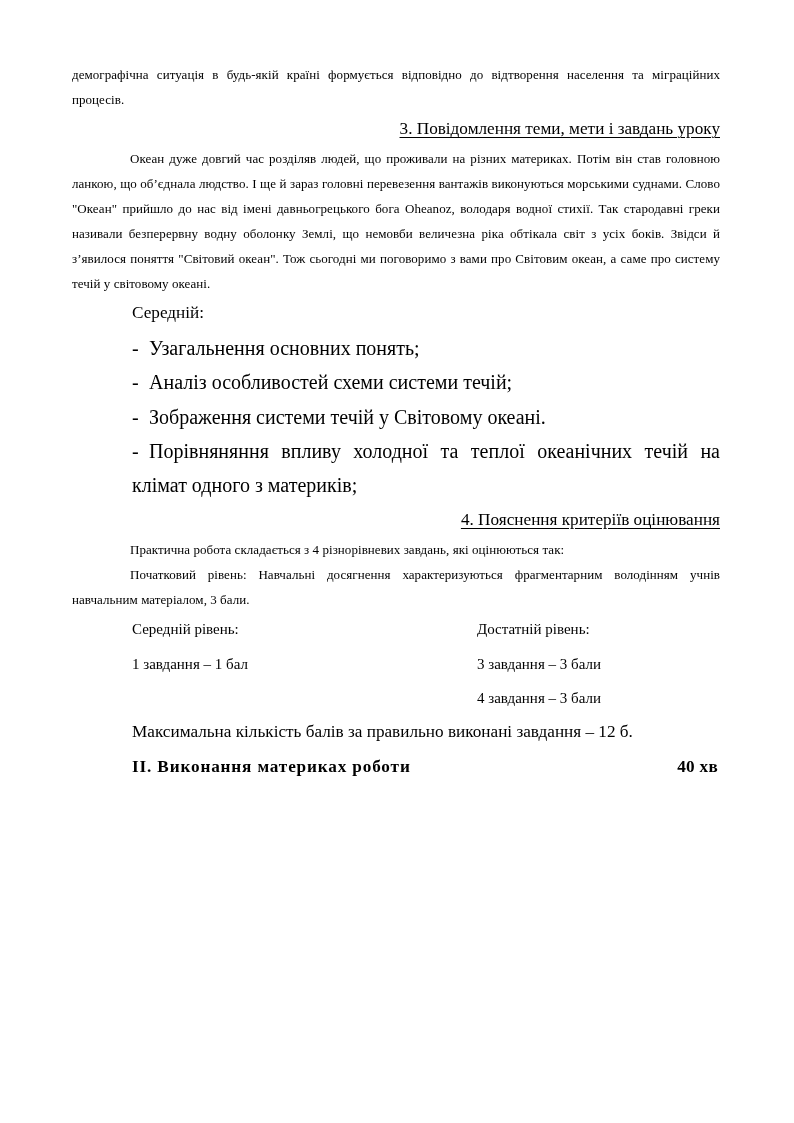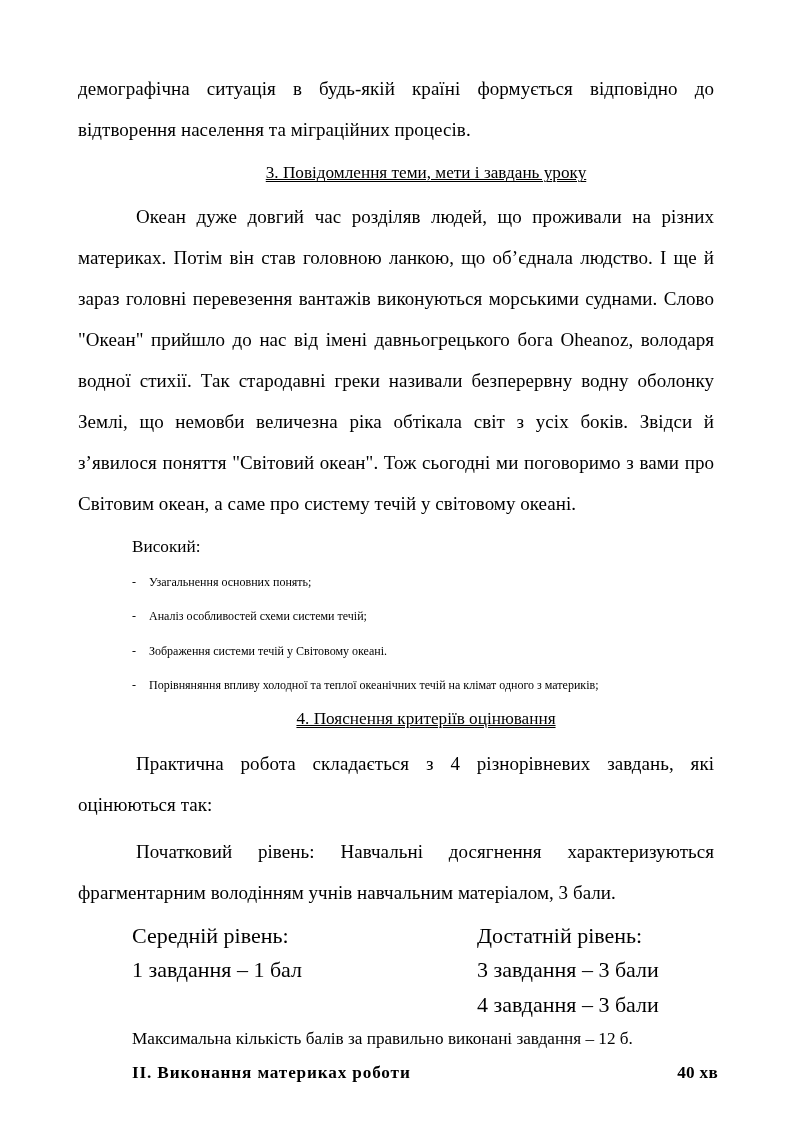--- a/index.html
+++ b/index.html
@@ -25,45 +25,44 @@
     background: #ffffff;
   }
   .content {
     position: absolute;
     left: 72px;
     top: 62px;
     width: 648px;
   }
   .line,
   .para {
-    font-size: 19px;
-    line-height: 41px;
+    font-size: 13px;
+    line-height: 25px;
     text-align: justify;
     text-justify: inter-word;
-    margin: 6px;
+    margin: 0;
     letter-spacing: 0.05px;
   }
   .para {
     text-indent: 58px;
   }
   .heading-underlined {
     font-size: 17.2px;
     line-height: 34.4px;
     margin: 0;
     padding-left: 60px;
-    text-align: center;
-    text-decoration: underline;
+    text-align: right;
   }
   .heading-underlined .u {
     text-decoration: underline;
     text-underline-offset: 2.5px;
     text-decoration-thickness: 1px;
   }
   .bullet-row {
-    font-size: 12px;
+    font-size: 20px;
     line-height: 34.4px;
     margin: 0;
     padding-left: 60px;
     text-align: justify;
     text-justify: inter-word;
   }
   .bullet-row .dash {
     display: inline-block;
     width: 17px;
   }
@@ -75,21 +74,21 @@
     text-align: left;
   }
   .grades {
     width: 648px;
     border-collapse: collapse;
     table-layout: fixed;
   }
   .grades td {
     padding: 0;
     vertical-align: top;
-    font-size: 22px;
+    font-size: 15px;
     line-height: 34.4px;
   }
   .grades td.col-left {
     width: 345px;
     padding-left: 60px;
   }
   .grades td.col-right {
     width: 303px;
     padding-left: 0;
     margin-left: 28px;
@@ -121,21 +120,21 @@
 
 <div class="page">
   <div class="content">
 
     <p class="line">демографічна ситуація в будь-якій країні формується відповідно до відтворення населення та міграційних процесів.</p>
 
     <p class="heading-underlined"><span class="u">3. Повідомлення теми, мети і завдань уроку</span></p>
 
     <p class="para">Океан дуже довгий час розділяв людей, що проживали на різних материках. Потім він став головною ланкою, що об’єднала людство. І ще й зараз головні перевезення вантажів виконуються морськими суднами. Слово "Океан" прийшло до нас від імені давньогрецького бога Oheanoz, володаря водної стихії. Так стародавні греки називали безперервну водну оболонку Землі, що немовби величезна ріка обтікала світ з усіх боків. Звідси й з’явилося поняття "Світовий океан". Тож сьогодні ми поговоримо з вами про Світовим океан, а саме про систему течій у світовому океані.</p>
 
-    <p class="plain-indent">Високий:</p>
+    <p class="plain-indent">Середній:</p>
 
     <p class="bullet-row"><span class="dash">-</span><span>Узагальнення основних понять;</span></p>
 
     <p class="bullet-row"><span class="dash">-</span><span>Аналіз особливостей схеми системи течій;</span></p>
 
     <p class="bullet-row"><span class="dash">-</span><span>Зображення системи течій у Світовому океані.</span></p>
 
     <p class="bullet-row"><span class="dash">-</span><span>Порівняняння впливу холодної та теплої океанічних течій на клімат одного з материків;</span></p>
 
     <p class="heading-underlined"><span class="u">4. Пояснення критеріїв оцінювання </span></p>

